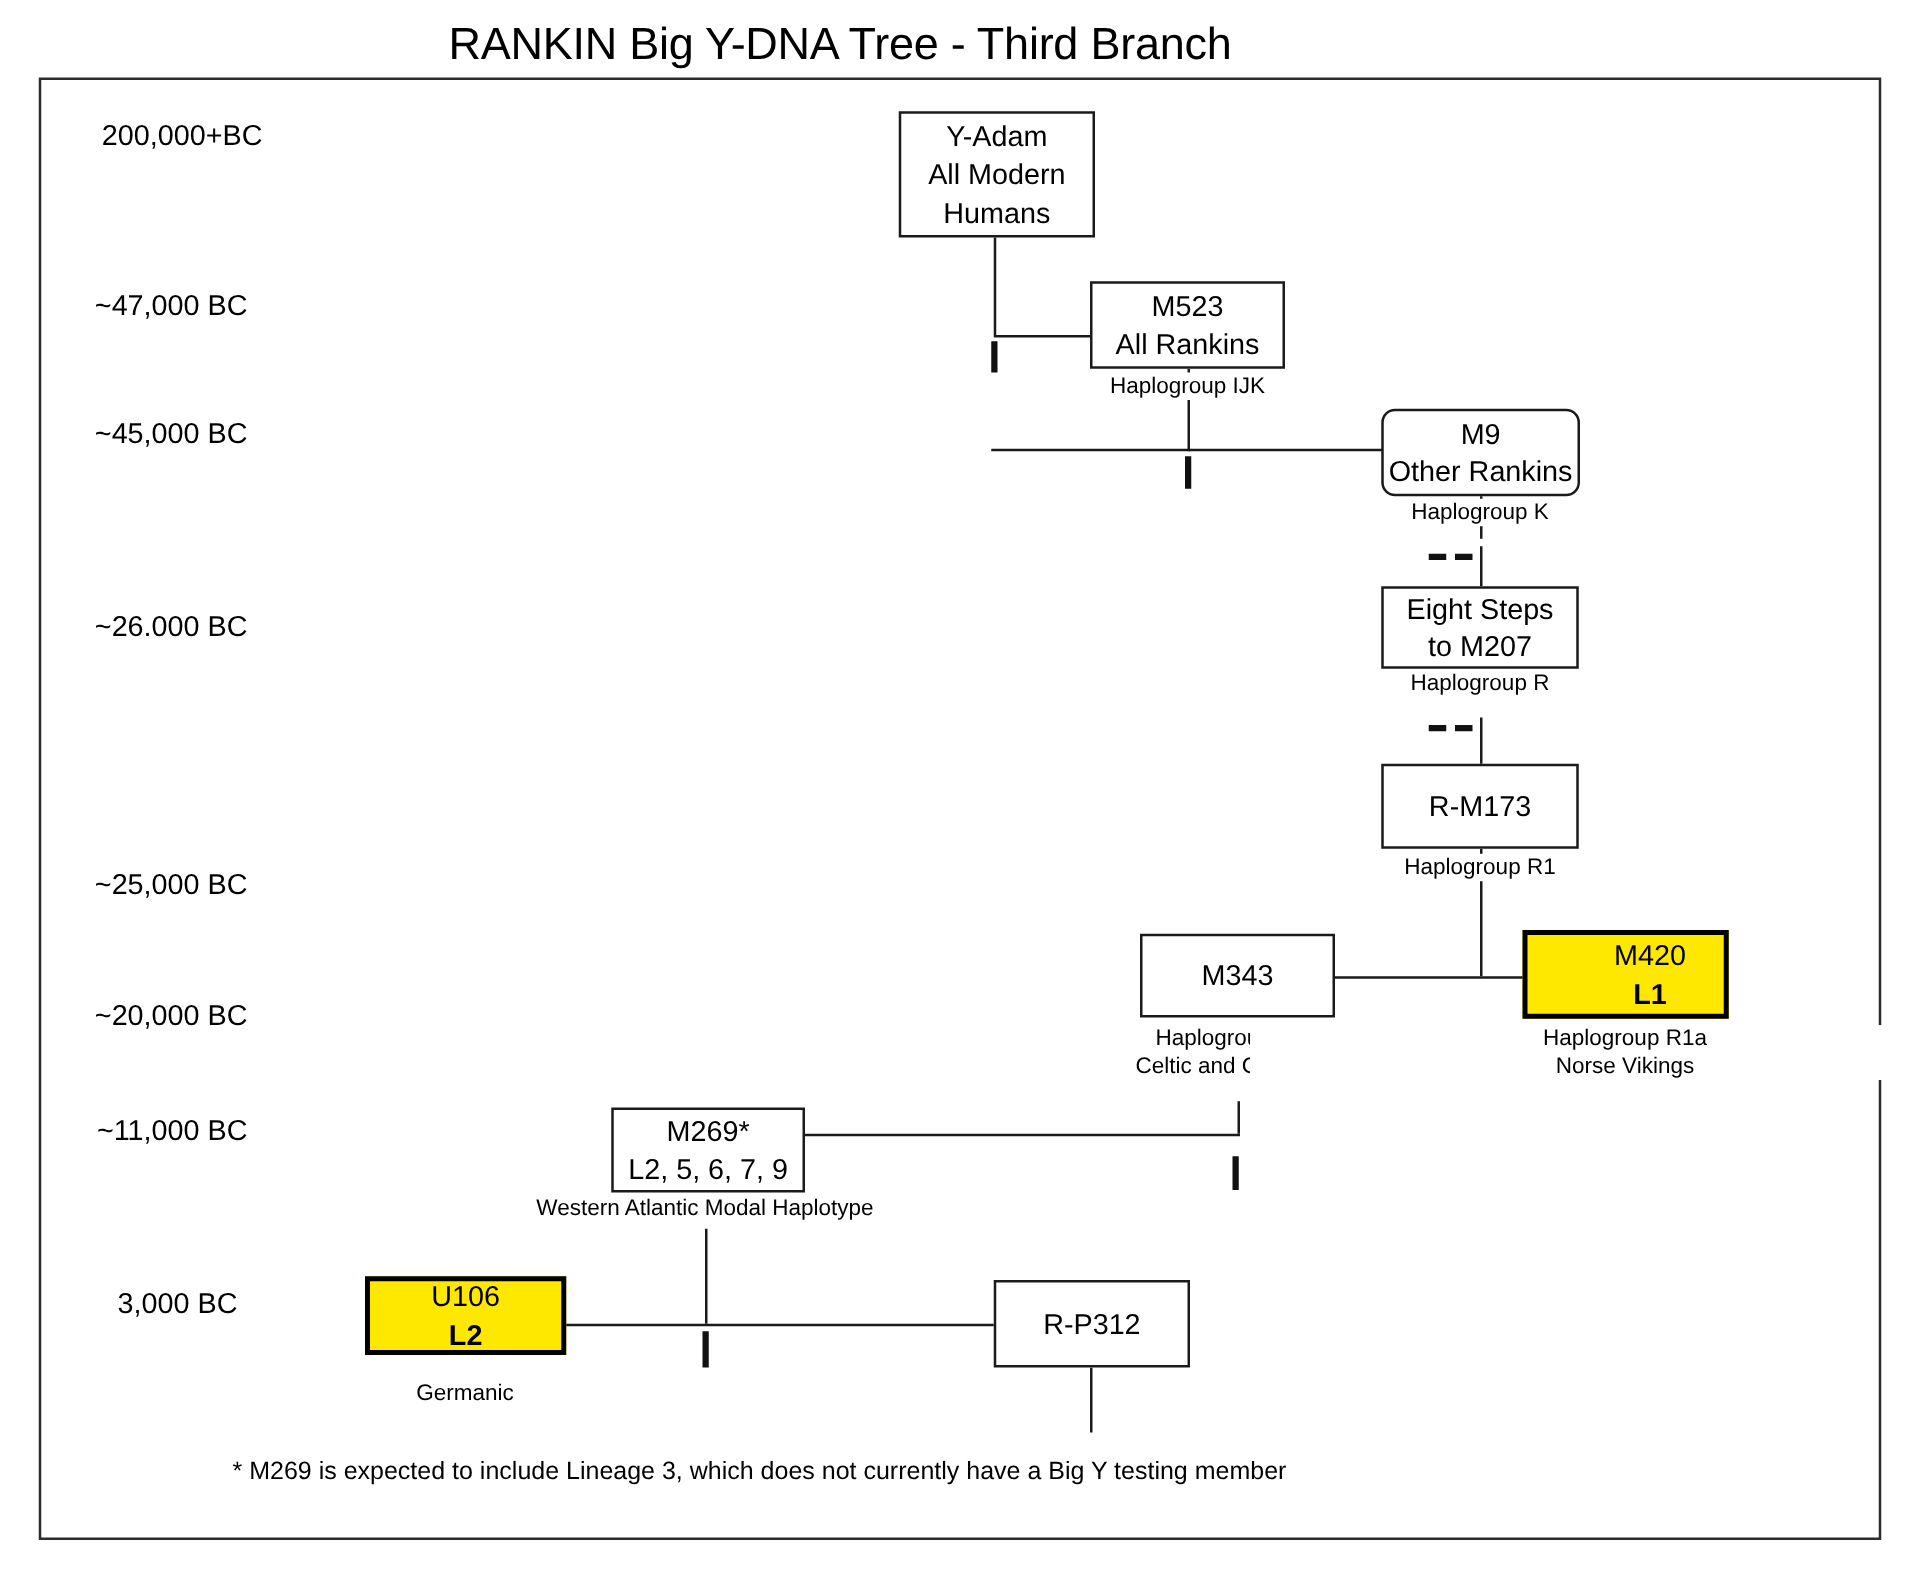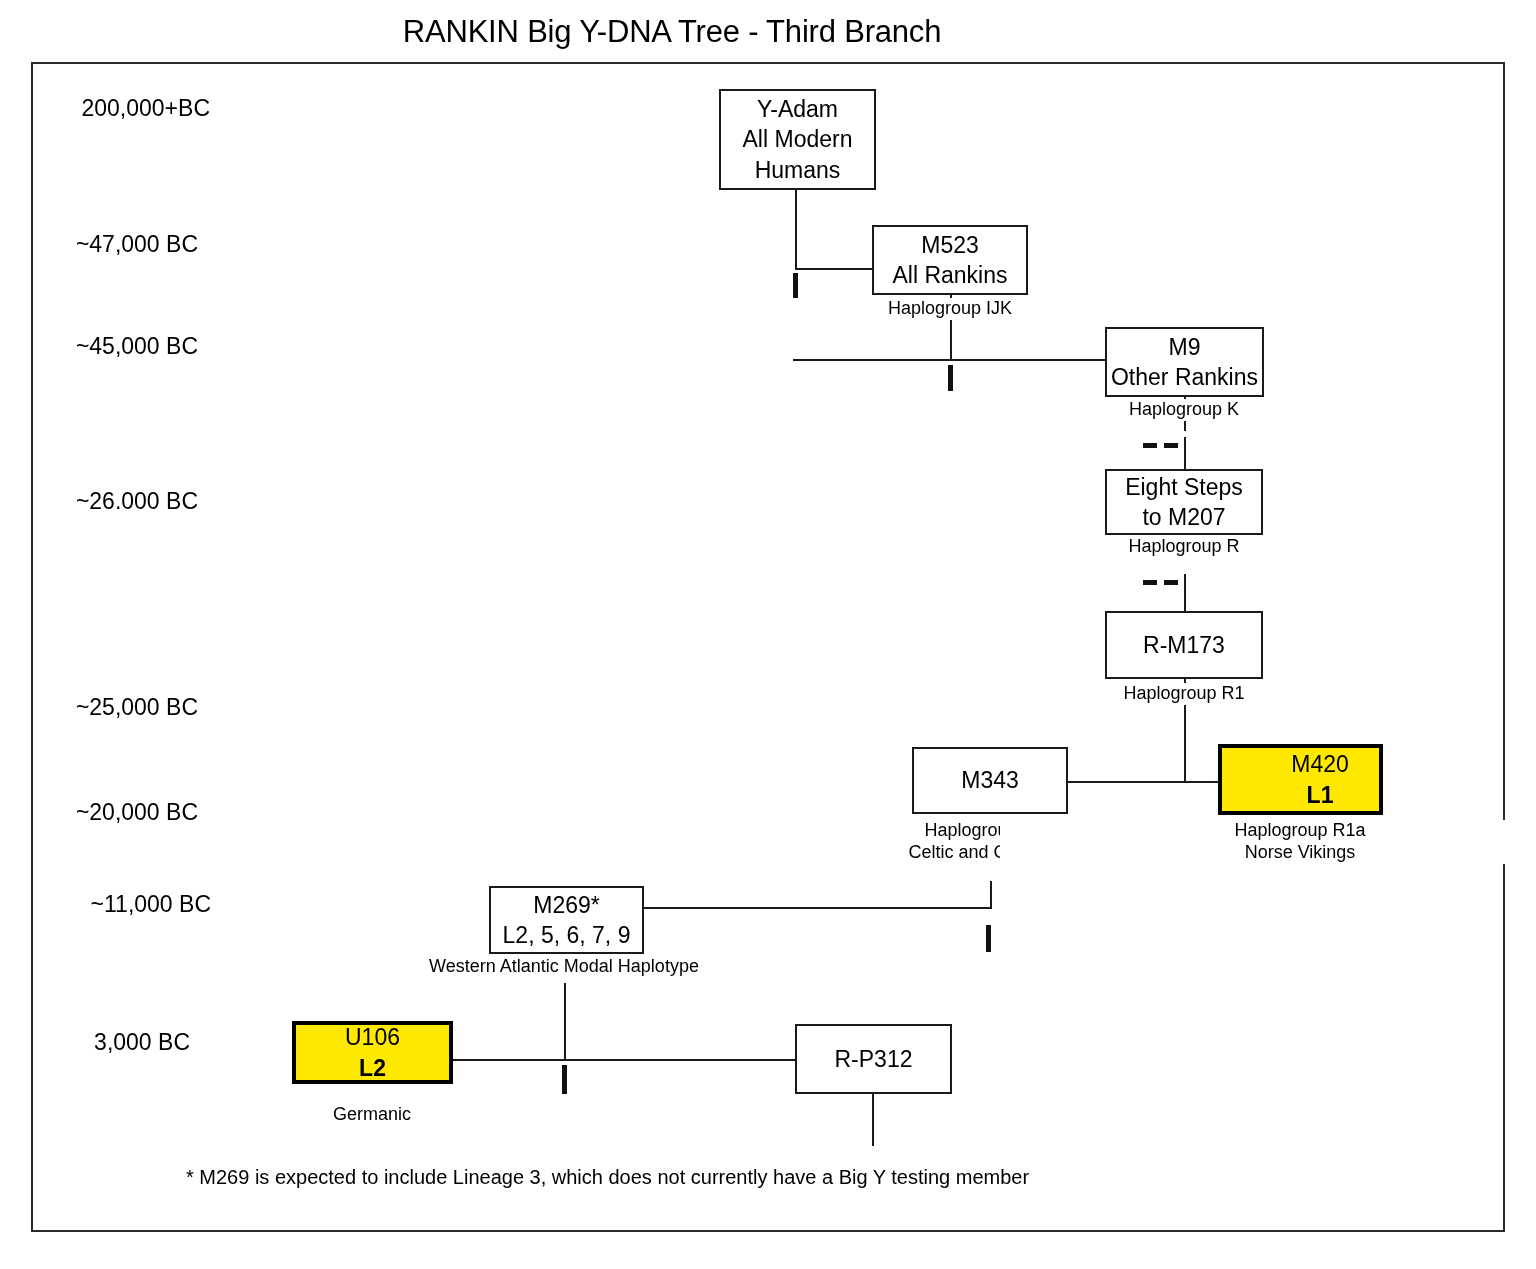--- a/index.html
+++ b/index.html
@@ -21,21 +21,21 @@
     overflow: hidden;
     background: #ffffff;
   }
   
   #title {
     position: absolute;
     left: 0;
     top: 14px;
     width: 1344px;
     text-align: center;
-    font-size: 31px;
+    font-size: 36px;
     font-weight: 400;
     letter-spacing: -0.2px;
     white-space: nowrap;
   }
   
   #frame {
     position: absolute;
     left: 31px;
     top: 62px;
     width: 1474px;
@@ -130,21 +130,21 @@
 
   <div id="frame"></div>
 
   <div id="era-layer">
       <div class="era" style="top: 95px; left: 0px; width: 210px;">200,000+BC</div>
       <div class="era" style="top: 231px; left: 0px; width: 198px;">~47,000 BC</div>
       <div class="era" style="top: 333px; left: 0px; width: 198px;">~45,000 BC</div>
       <div class="era" style="top: 488px; left: 0px; width: 198px;">~26.000 BC</div>
       <div class="era" style="top: 682px; left: 0px; width: 198px; margin-top: 12px;">~25,000 BC</div>
       <div class="era" style="top: 751px; left: 0px; width: 198px; margin-top: 48px;">~20,000 BC</div>
-      <div class="era" style="top: 891px; left: 0px; width: 198px; padding-left: 13px;">~11,000 BC</div>
+      <div class="era" style="top: 891px; left: 0px; width: 198px;">~11,000 BC</div>
       <div class="era" style="top: 1029px; left: 0px; width: 190px;">3,000 BC</div>
     </div>
   <div id="line-layer">
       <div class="hline" style="left: 795px; top: 268px; width: 79px;"></div>
       <div class="hline" style="left: 793px; top: 359px; width: 314px;"></div>
       <div class="hline" style="left: 1067px; top: 781px; width: 153px;"></div>
       <div class="hline" style="left: 643px; top: 907px; width: 349px;"></div>
       <div class="hline" style="left: 452px; top: 1059px; width: 345px;"></div>
       <div class="vline" style="left: 795px; top: 189px; height: 79px;"></div>
       <div class="vline" style="left: 950px; top: 295px; height: 66px;"></div>
@@ -168,21 +168,21 @@
   <div id="node-layer">
       <div class="node" style="left: 719px; top: 89px; width: 157px; height: 101px;">
         <div class="ln">Y-Adam</div>
         <div class="ln">All Modern</div>
         <div class="ln">Humans</div>
       </div>
       <div class="node" style="left: 872px; top: 225px; width: 156px; height: 70px;">
         <div class="ln">M523</div>
         <div class="ln">All Rankins</div>
       </div>
-      <div class="node" style="left: 1105px; top: 327px; width: 159px; height: 70px;">
+      <div class="node" style="left: 1105px; top: 327px; width: 159px; height: 70px; border-radius: 11px;">
         <div class="ln">M9</div>
         <div class="ln">Other Rankins</div>
       </div>
       <div class="node" style="left: 1105px; top: 469px; width: 158px; height: 66px;">
         <div class="ln">Eight Steps</div>
         <div class="ln">to M207</div>
       </div>
       <div class="node" style="left: 1105px; top: 611px; width: 158px; height: 68px;">
         <div class="ln">R-M173</div>
       </div>

